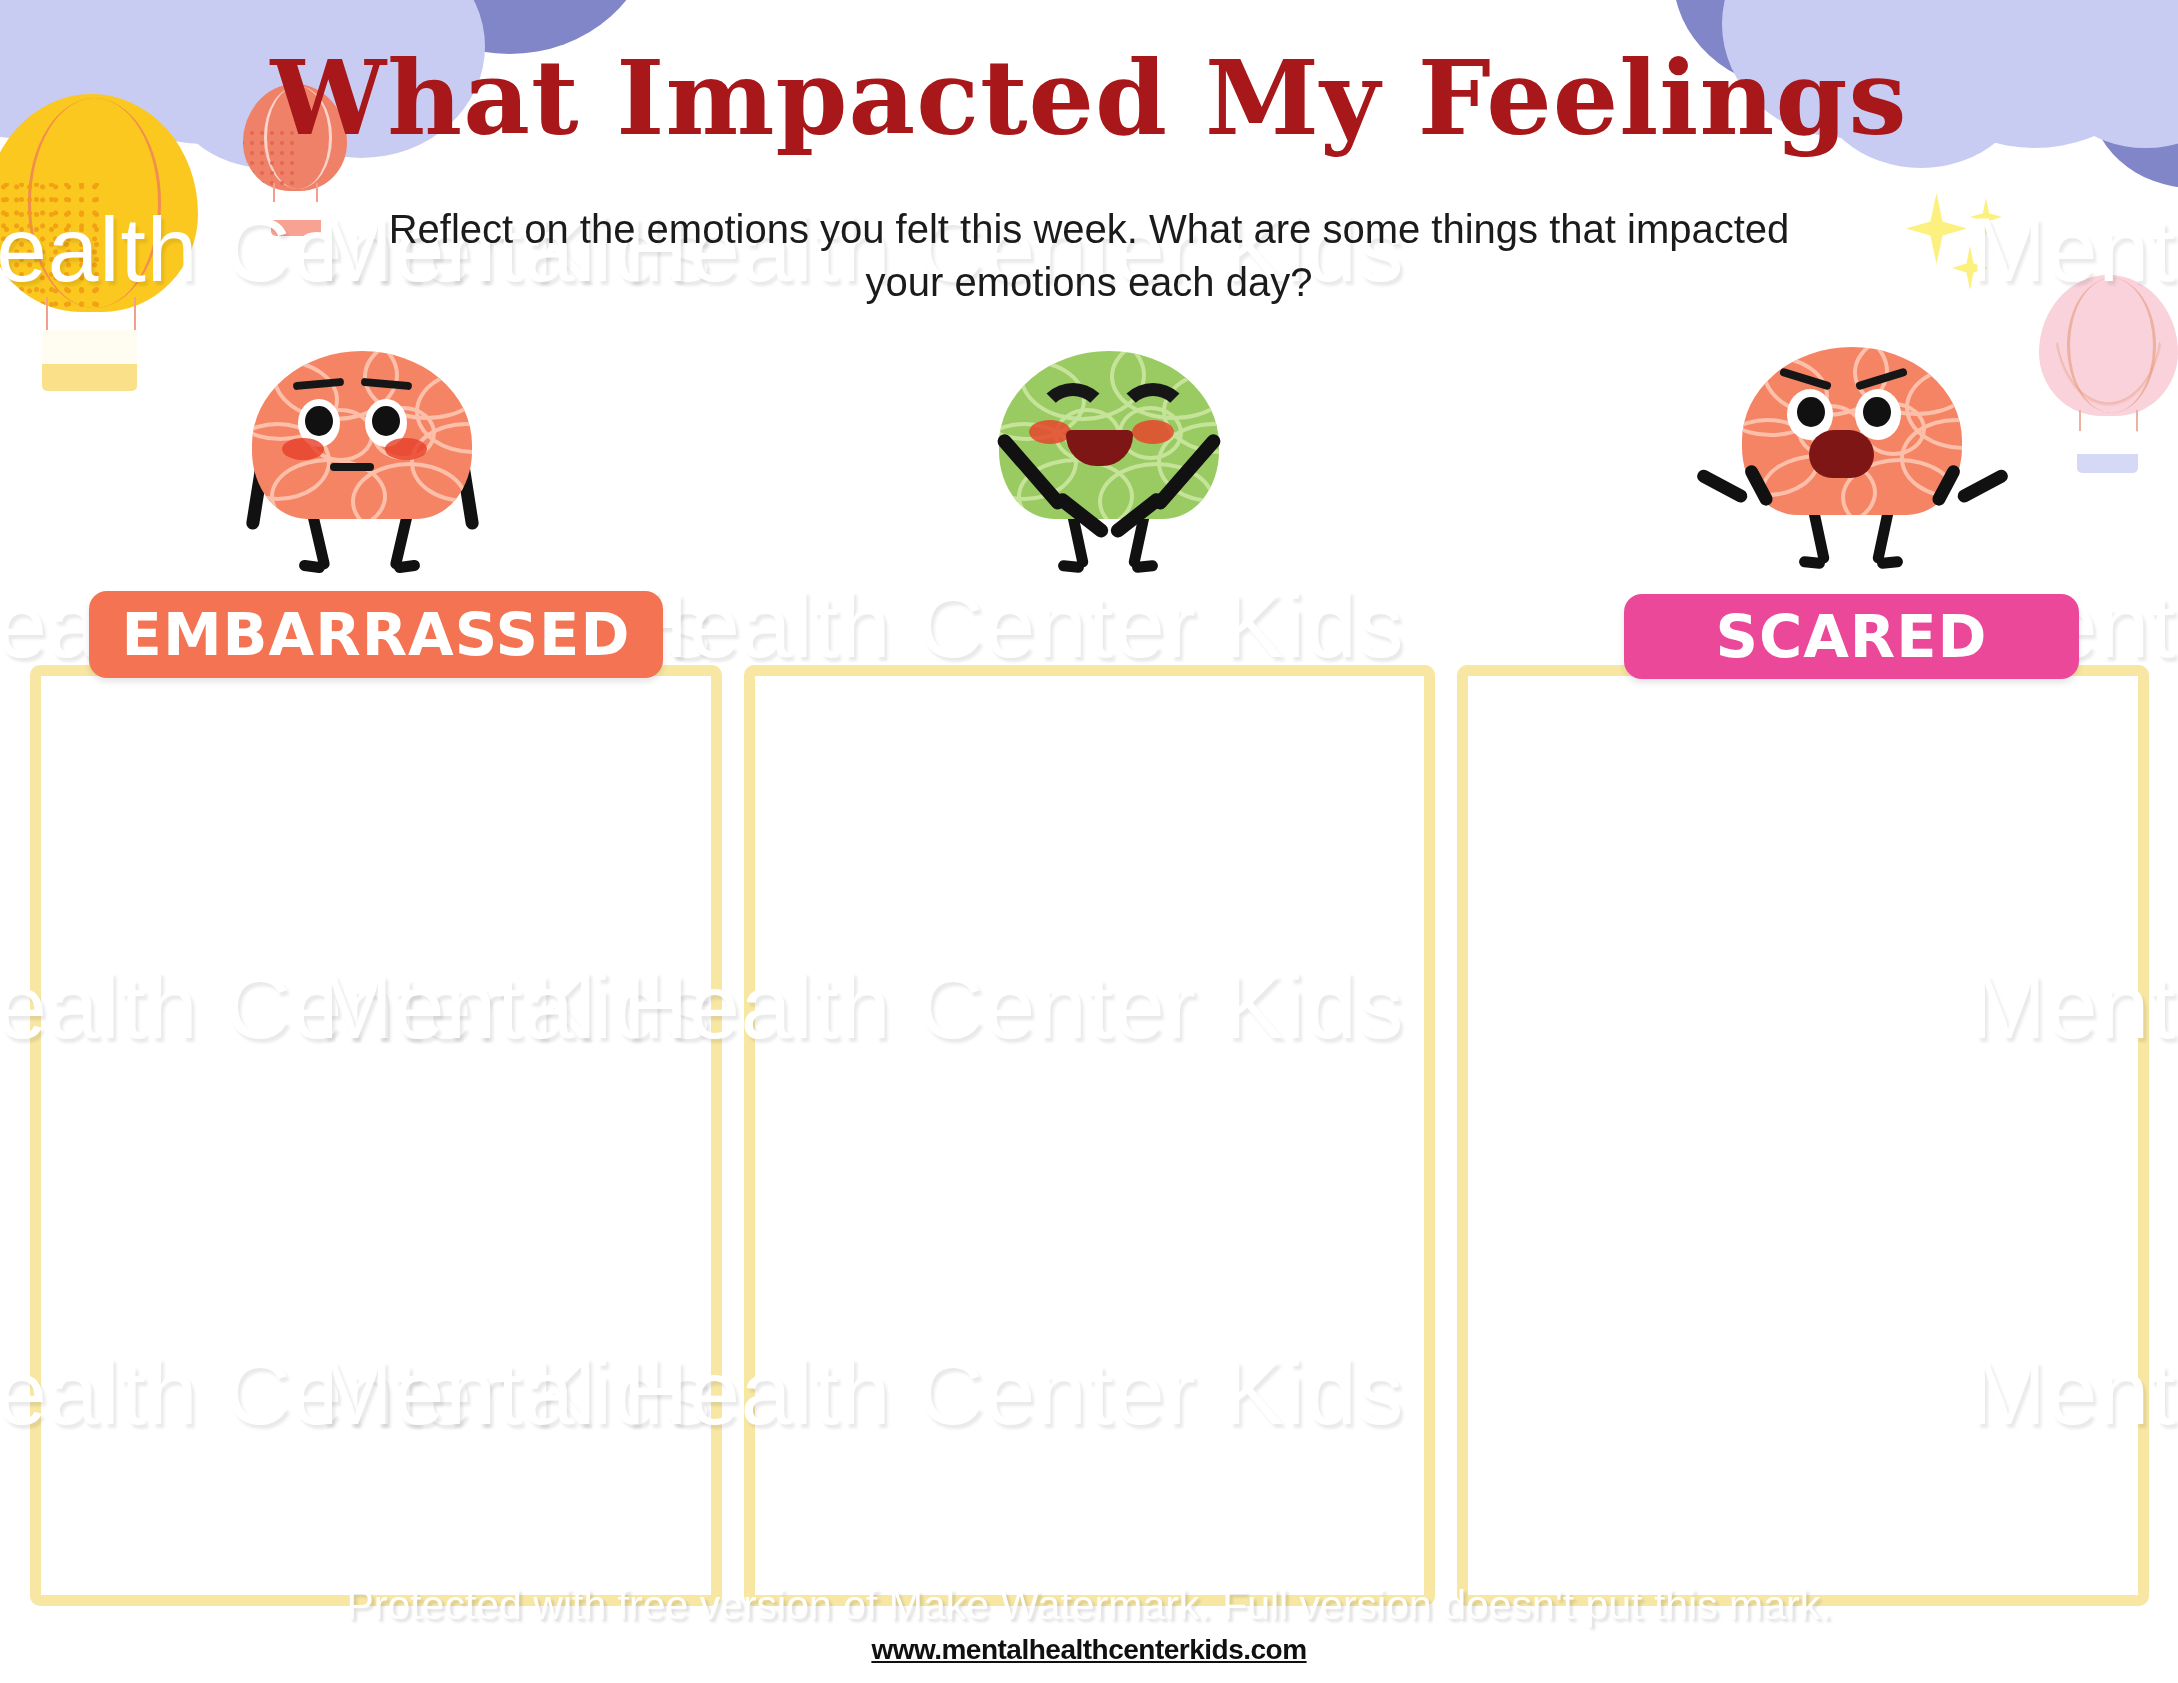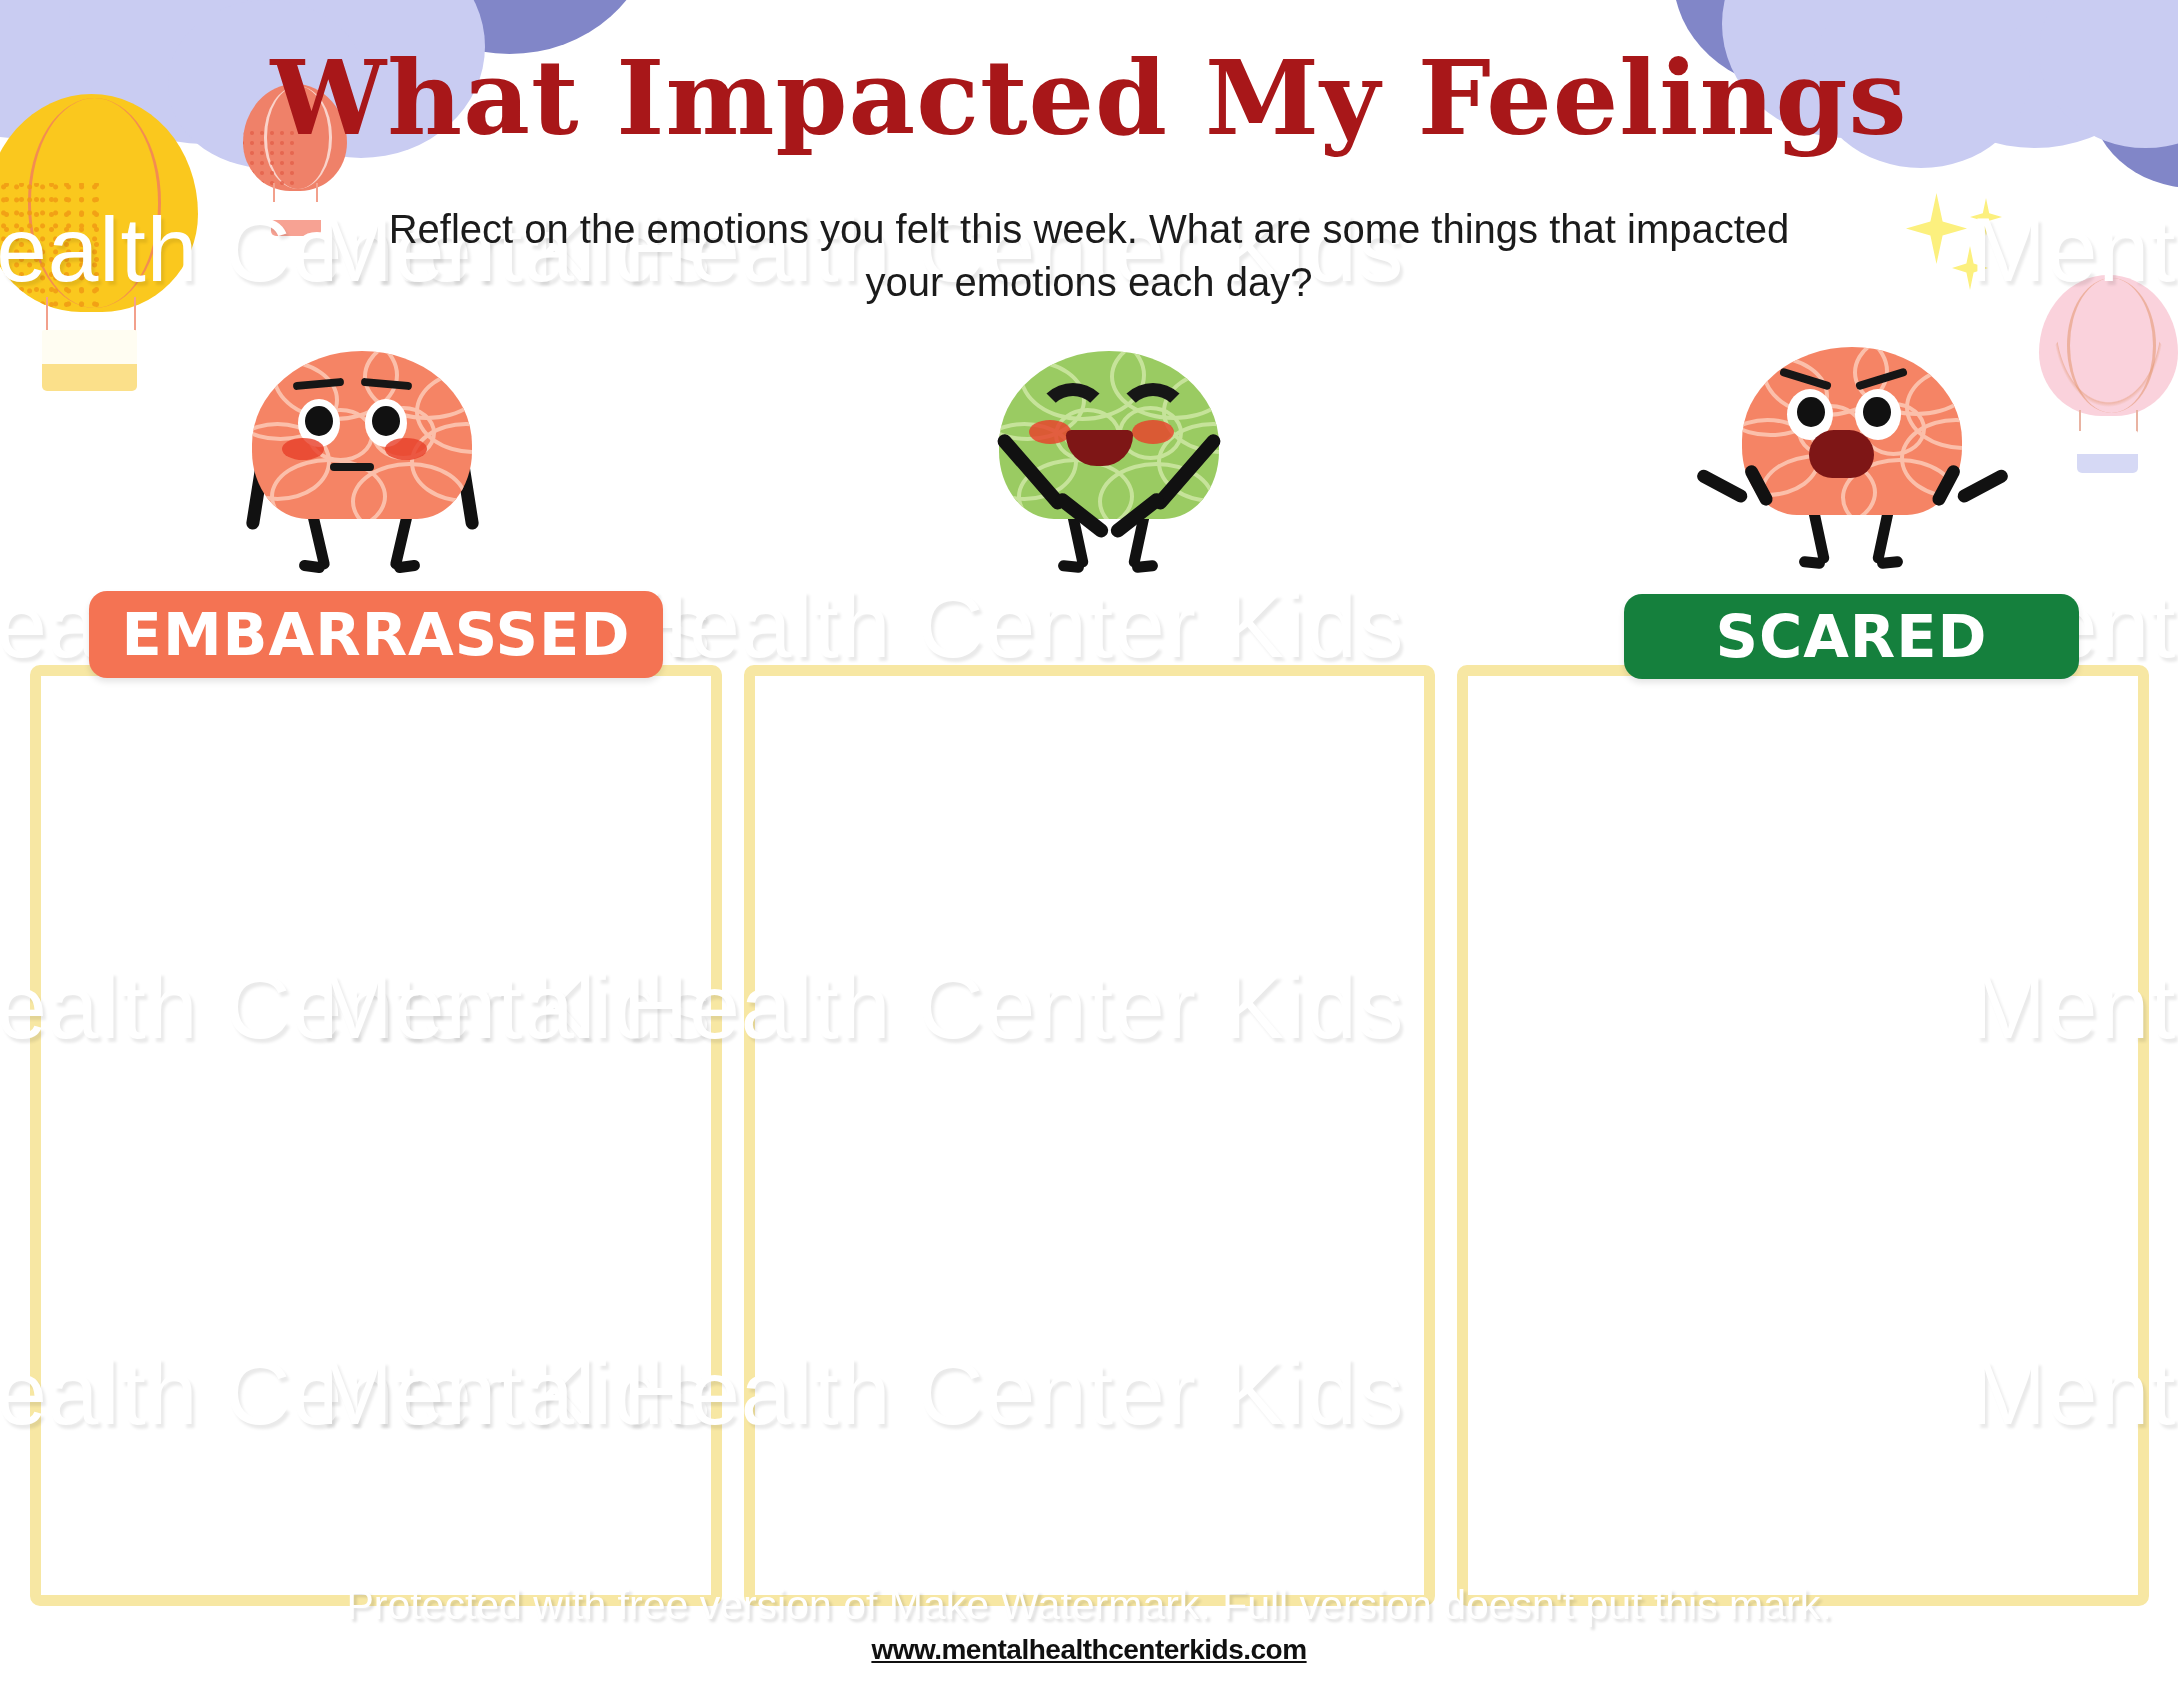--- a/index.html
+++ b/index.html
@@ -446,20 +446,20 @@
     <div class="brow" style="left:51px;  top:28px; width:53px; height:8px; transform:rotate(17deg);"></div>
     <div class="brow" style="left:127px; top:28px; width:53px; height:8px; transform:rotate(-17deg);"></div>
     <div class="mouth-open" style="left:81px; top:83px; width:65px; height:48px; border-radius:32px 32px 30px 30px;"></div>
 
     <div class="arm" style="left:12px;  top:97px; width:13px; height:55px; transform:rotate(-62deg); transform-origin:bottom center; z-index:7;"></div>
     <div class="arm" style="left:14px;  top:119px; width:13px; height:44px; transform:rotate(-28deg); transform-origin:top center; z-index:7;"></div>
     <div class="arm" style="left:224px; top:97px; width:13px; height:55px; transform:rotate(62deg); transform-origin:bottom center; z-index:7;"></div>
     <div class="arm" style="left:222px; top:119px; width:13px; height:44px; transform:rotate(28deg); transform-origin:top center; z-index:7;"></div>
   </div>
 
-  <div class="pill" style="left:0px; width:455px; height:85px; background:#15803d;">
+  <div class="pill" style="left:0px; width:455px; height:85px; background:#ec4899;">
     <span>SCARED</span>
   </div>
 </div>
 
 <div class="wm-bottom">Protected with free version of Make Watermark. Full version doesn't put this mark.</div>
 <div class="footer-url">www.mentalhealthcenterkids.com</div>
 
 
 </body></html>

